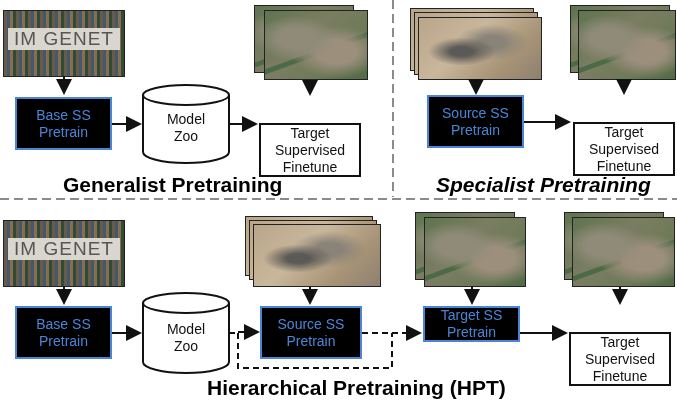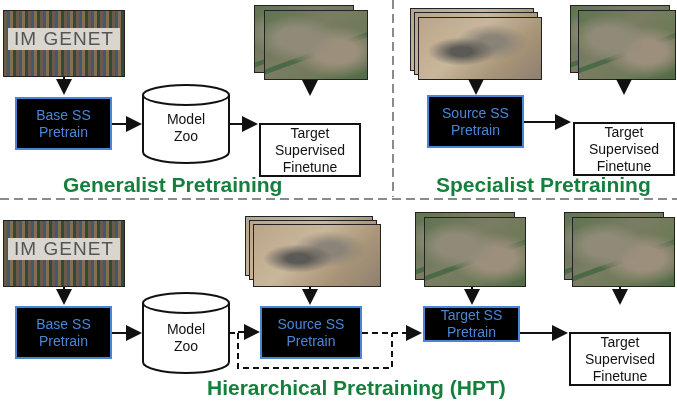--- a/index.html
+++ b/index.html
@@ -1,20 +1,20 @@
 <!DOCTYPE html>
 <html><head>
 <meta charset="utf-8">
 <style>
   html,body{margin:0;padding:0;background:#fff;}
   body{width:677px;height:402px;position:relative;overflow:hidden;font-family:"Liberation Sans",sans-serif;}
   .box{position:absolute;box-sizing:border-box;display:flex;align-items:center;justify-content:center;text-align:center;font-size:14px;line-height:17px;white-space:pre-line;}
   .blue{border:2px solid #4a86d8;color:#4a86d8;background:#000000;}
   .black{border:2px solid #111;color:#111;background:#fff;margin-top:26px;}
-  .title{position:absolute;font-weight:bold;font-size:21px;color:#15803d;white-space:nowrap;}
+  .title{position:absolute;font-weight:bold;font-size:21px;color:#000000;white-space:nowrap;}
   .img{position:absolute;box-sizing:border-box;border:1.5px solid #222;}
   .sat{background:
       radial-gradient(ellipse at 30% 40%, #8f8b78 0 18%, transparent 40%),
       radial-gradient(ellipse at 70% 60%, #9c8f7c 0 20%, transparent 45%),
       linear-gradient(160deg, transparent 55%, #4d6a48 56% 60%, transparent 61%),
       linear-gradient(135deg,#5f7450,#7b7d62 40%,#6d7a57 70%,#506a45);}
   .desert{background:
       radial-gradient(ellipse at 35% 55%, #5c5a56 0 10%, transparent 30%),
       radial-gradient(ellipse at 60% 40%, #8a8378 0 12%, transparent 35%),
       linear-gradient(135deg,#b9a58a,#c9b79c 40%,#a99577 70%,#8e8070);}
@@ -96,21 +96,21 @@
 <div class="box black" style="left:259px;top:97px;width:102px;height:54px;">Target
 Supervised
 Finetune</div>
 <div class="title" style="left:63px;top:173px;">Generalist Pretraining</div>
 
 <div class="box blue" style="left:427px;top:95px;width:97px;height:53px;">Source SS
 Pretrain</div>
 <div class="box black" style="left:573px;top:96px;width:102px;height:54px;">Target
 Supervised
 Finetune</div>
-<div class="title" style="left:436px;top:173px;">Specialist Pretraining</div>
+<div class="title" style="left:436px;top:173px;font-style:italic;">Specialist Pretraining</div>
 
 <div class="box blue" style="left:15px;top:306px;width:97px;height:53px;">Base SS
 Pretrain</div>
 <div class="box" style="left:143px;top:318px;width:86px;height:40px;color:#111;">Model
 Zoo</div>
 <div class="box blue" style="left:260px;top:306px;width:102px;height:53px;">Source SS
 Pretrain</div>
 <div class="box blue" style="left:423px;top:306px;width:97px;height:36px;">Target SS
 Pretrain</div>
 <div class="box black" style="left:569px;top:306px;width:102px;height:54px;">Target

